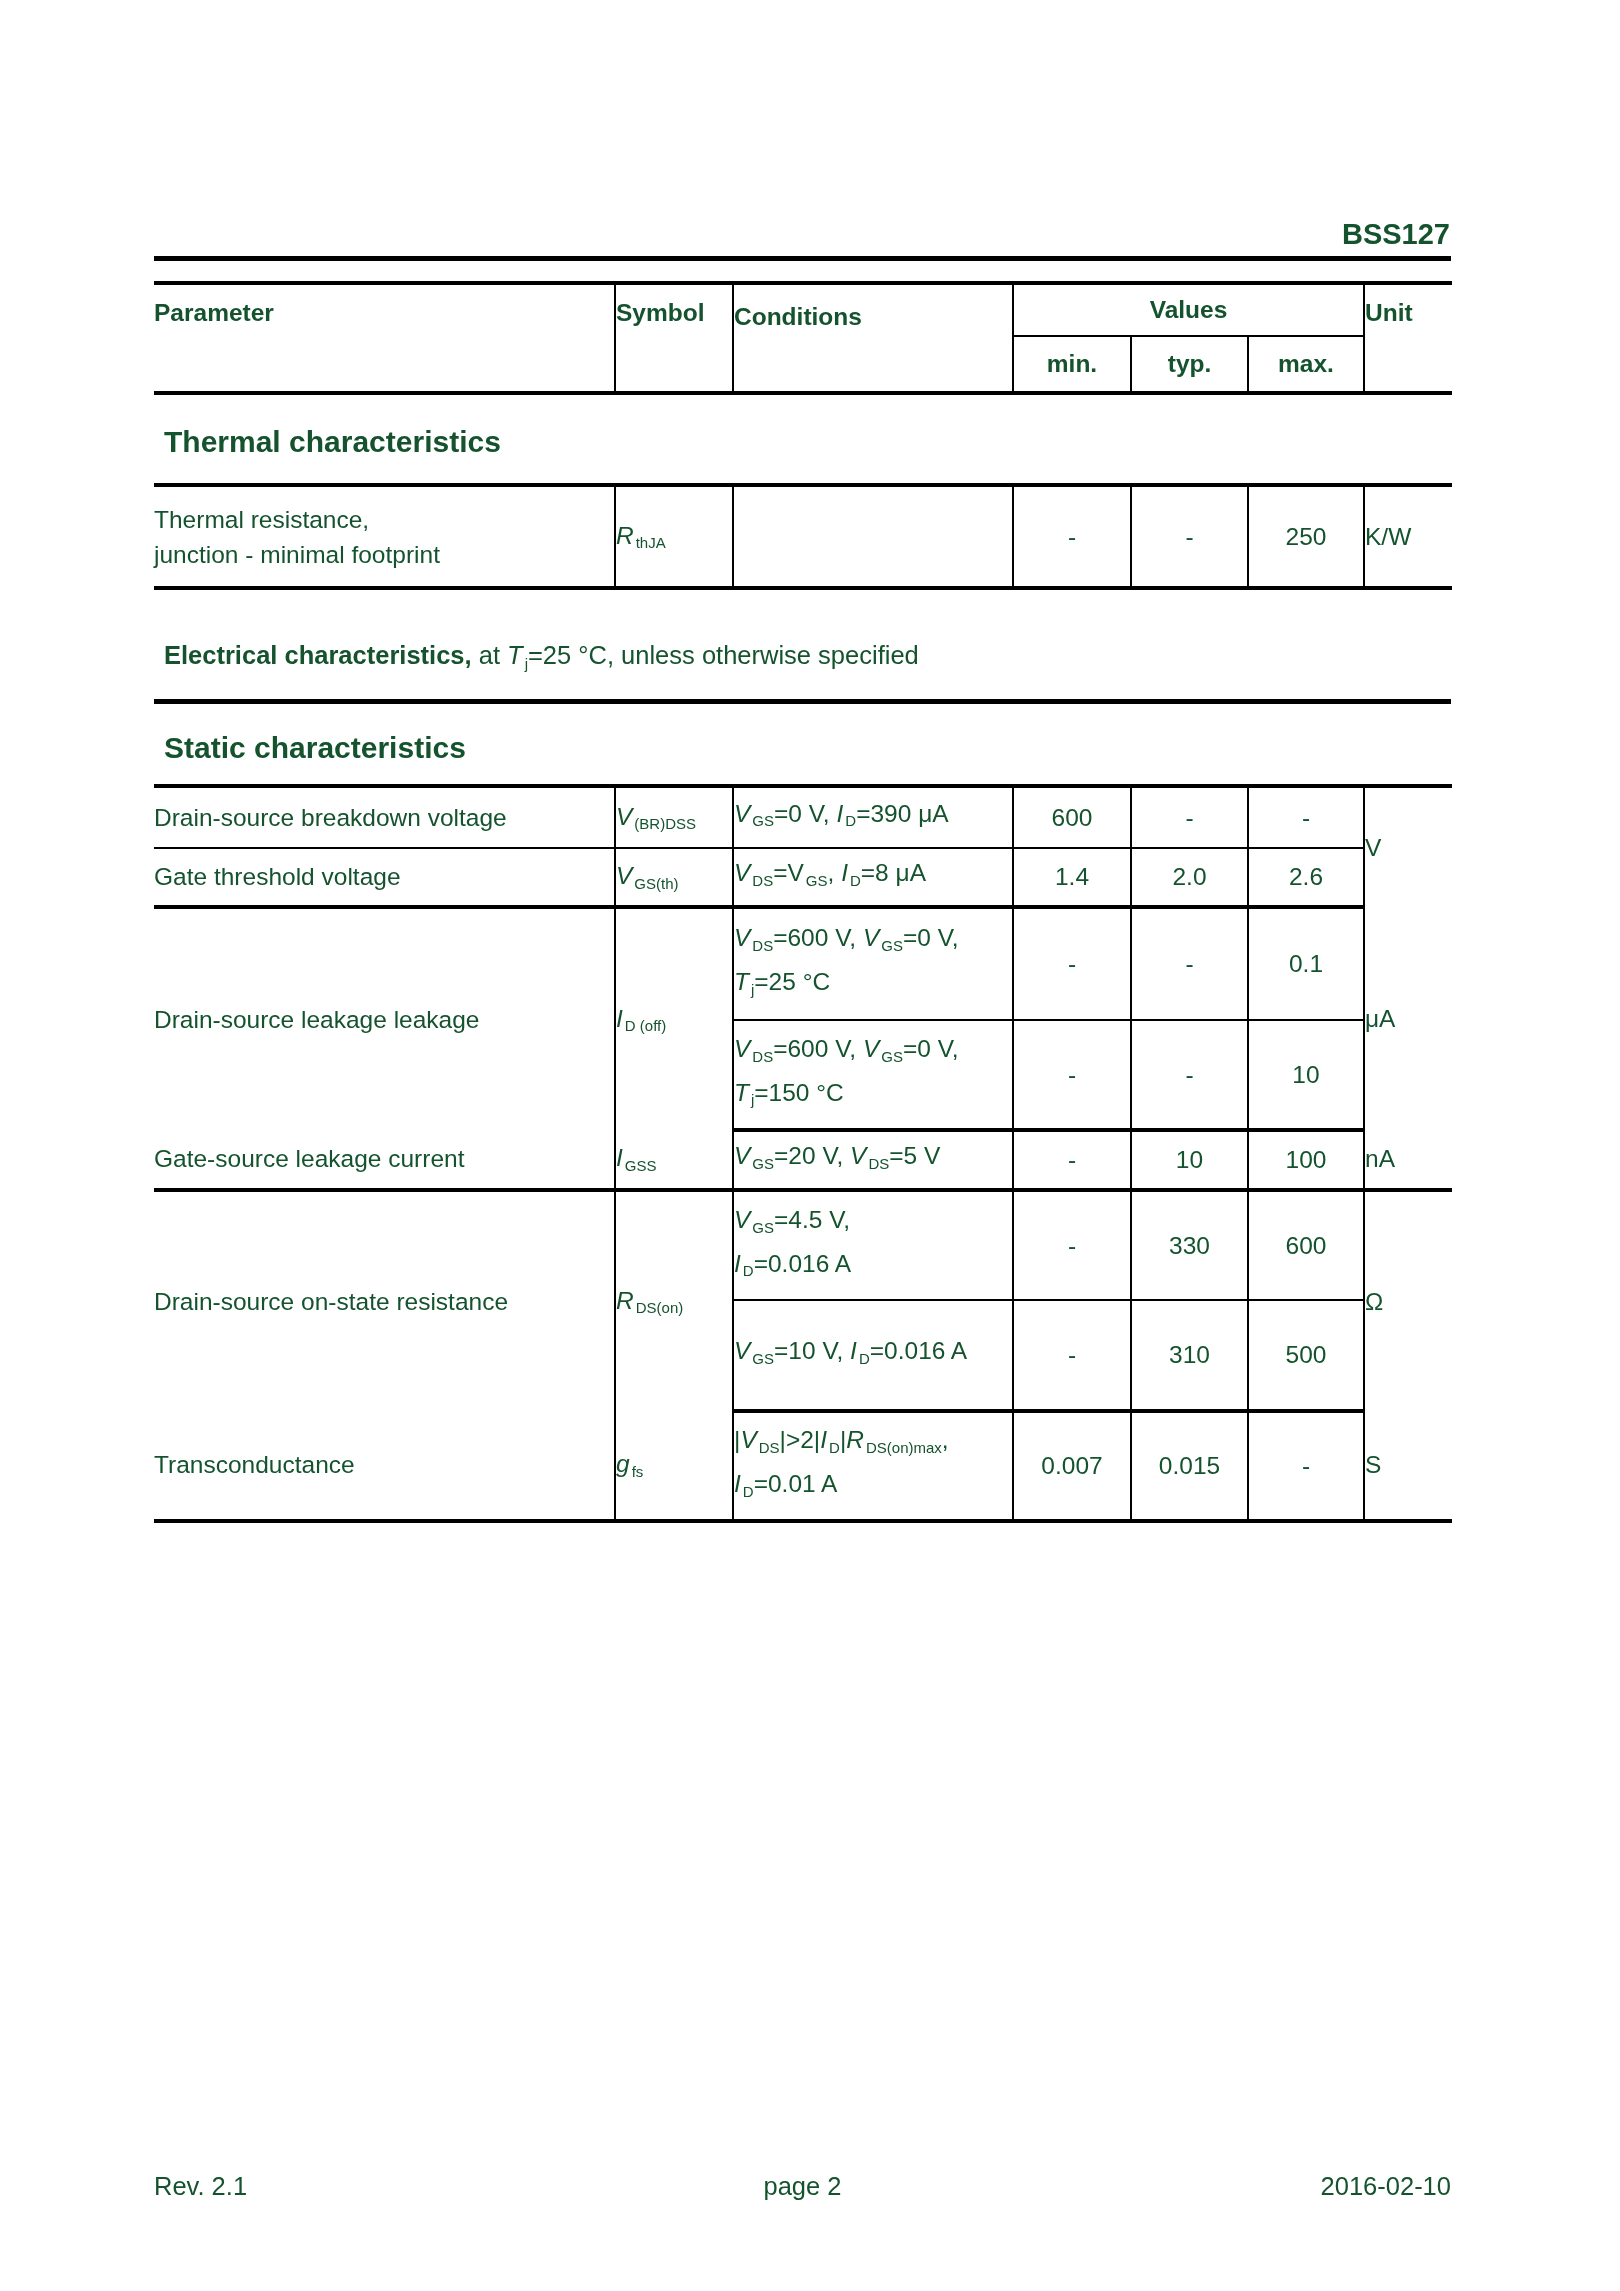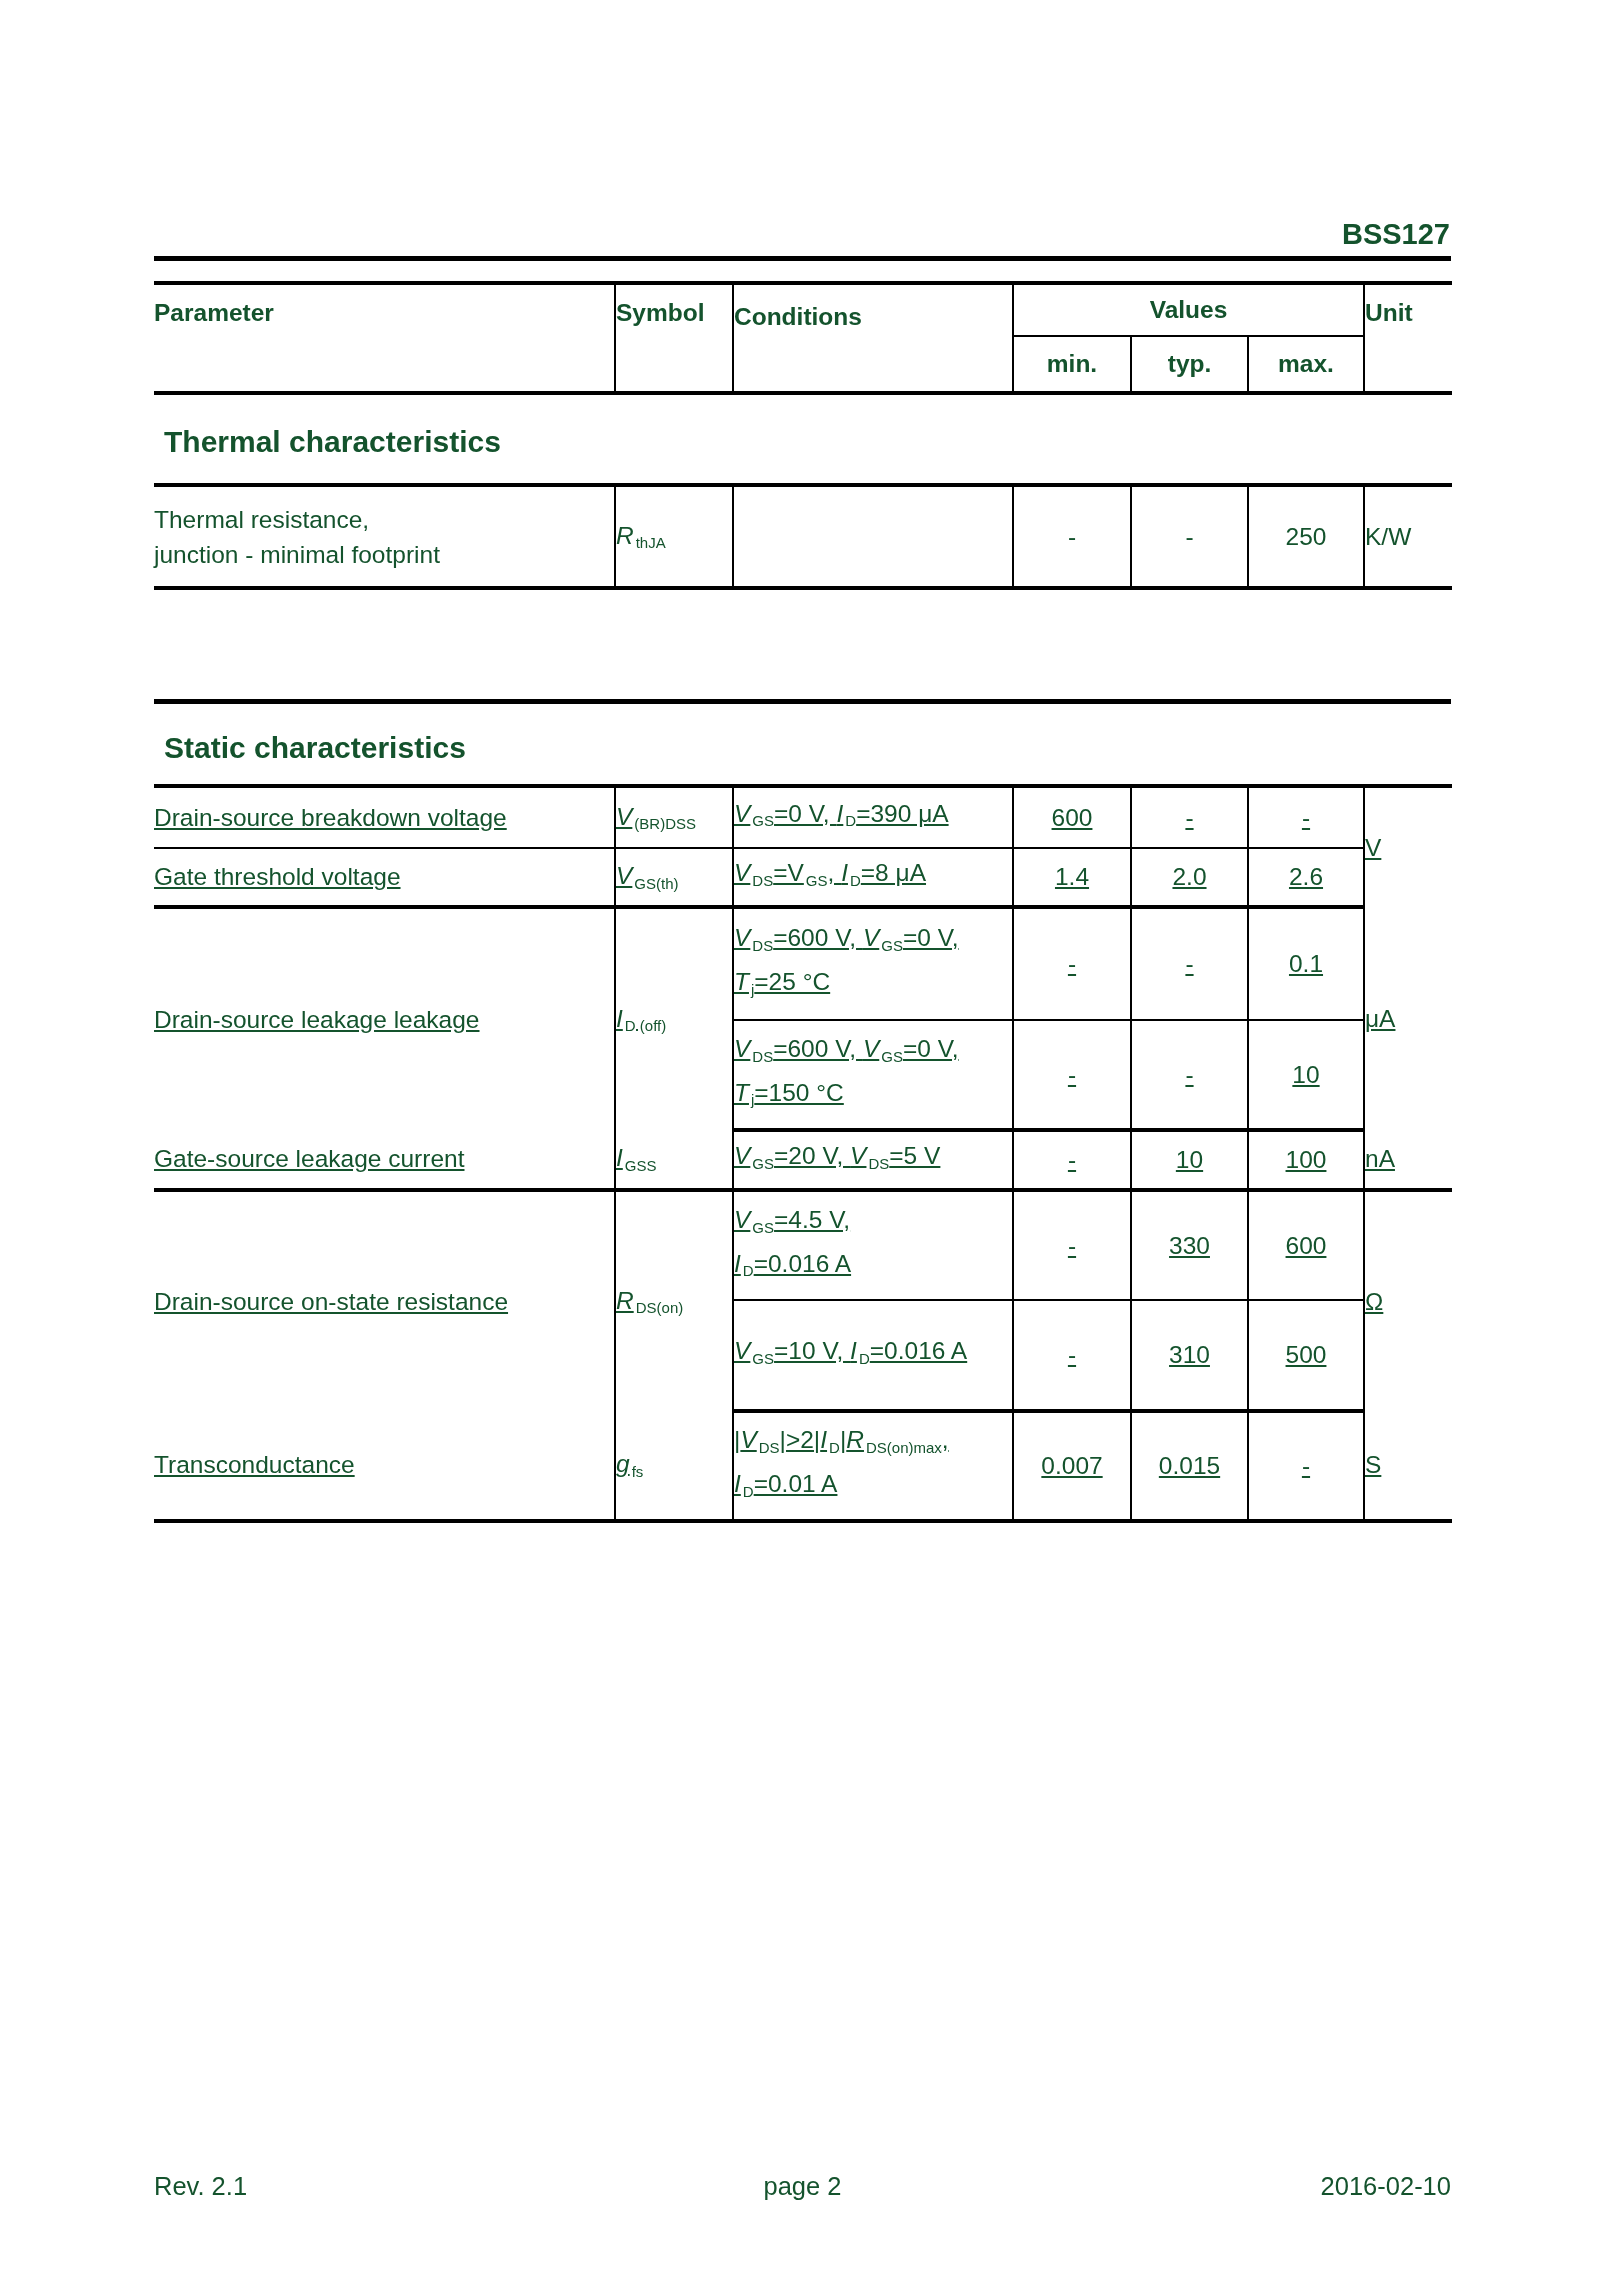--- a/index.html
+++ b/index.html
@@ -46,21 +46,21 @@
   .tbl td { padding: 0; vertical-align: middle; border-left: 2.9px solid #000; }
   .tbl td.c0 { border-left: none; }
 
   .header-tbl { top: 281px; }
   .header-tbl td { font-weight: bold; }
   .header-tbl .hd-top { vertical-align: top; padding-top: 13.7px; }
   .header-tbl .values-cell { text-align: center; border-bottom: 2.9px solid #000; }
   .header-tbl .mtm { text-align: center; }
 
   .thermal-tbl { top: 483px; }
-  .static-tbl  { top: 784px; text-decoration: underline; }
+  .static-tbl  { top: 784px; }
 
   .param-cell { padding-left: 10.8px; }
   .symbol-cell { padding-left: 6.9px; }
   .cond-cell { padding-left: 8.8px; line-height: 36px; }
   .val-cell { text-align: center; }
   .unit-cell { padding-left: 5.9px; }
 
   
   .top-center-115 { vertical-align: top; padding-top: 42px; }
   .top-center-112 { vertical-align: top; padding-top: 40px; }
@@ -139,20 +139,21 @@
       <td class="symbol-cell"><span class="seg-v">R</span><span class="seg-s">thJA</span></td>
       <td class="cond-cell"></td>
       <td class="val-cell">-</td>
       <td class="val-cell">-</td>
       <td class="val-cell">250</td>
       <td class="unit-cell">K/W</td>
     </tr>
   </tbody>
     </table>
 
+  <div class="abs electrical-title"><span class="seg-b">Electrical characteristics,</span><span> at </span><span class="seg-v">T</span><span class="seg-s">j</span><span>=25 °C, unless otherwise specified</span></div>
   <div class="abs rule rule-static"></div>
   <div class="abs section-title static-title">Static characteristics</div>
 
   <table class="tbl static-tbl">
     <colgroup>
       <col style="width:461px">
         <col style="width:118px">
         <col style="width:280px">
       <col style="width:118px">
         <col style="width:117px">

